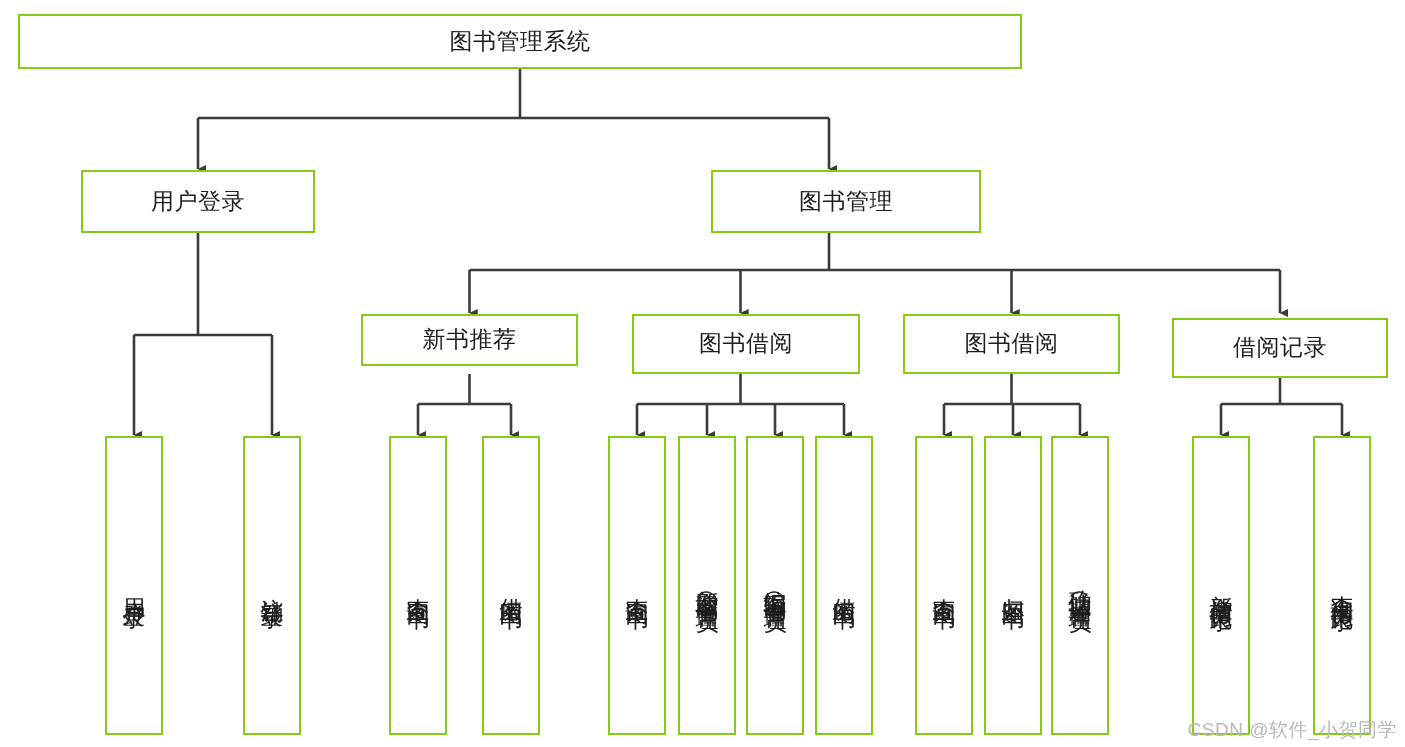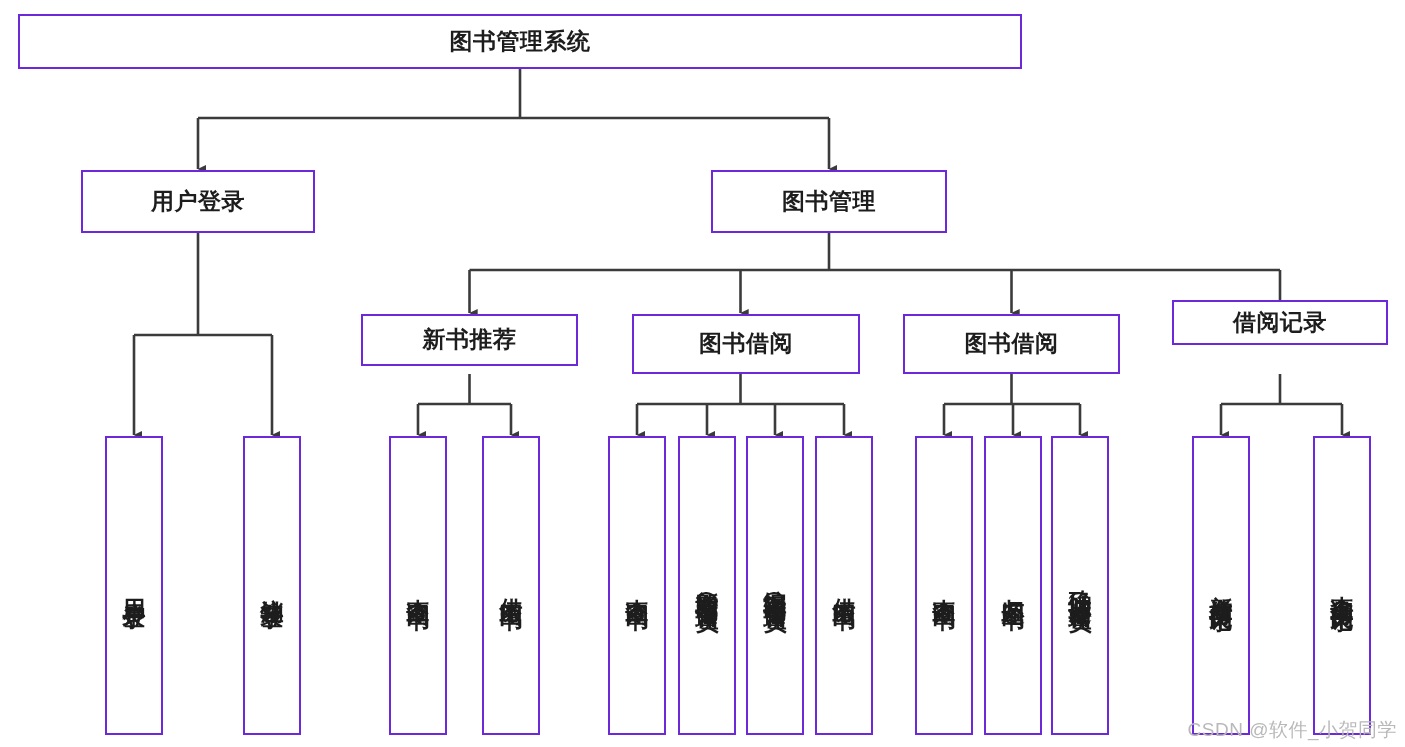--- a/index.html
+++ b/index.html
@@ -23,26 +23,25 @@
     position: absolute;
     left: 0;
     top: 0;
     width: 1405px;
     height: 747px;
   }
   .node {
     position: absolute;
     box-sizing: border-box;
     background: #ffffff;
-    border: 2px solid #6d28d9;
+    border: 2px solid #84cc16;
     display: flex;
     align-items: center;
     justify-content: center;
     overflow: hidden;
-    font-weight: bold;
   }
   .node-label {
     color: #1d1d1d;
     text-align: center;
     line-height: 1.12;
     white-space: pre;
   }
   .node.horizontal .node-label {
     font-size: 23px;
     letter-spacing: 0.5px;
@@ -116,33 +115,33 @@
       </g>
   </svg>
 
   <div id="node-layer">
       <div class="node horizontal" style="left: 18px; top: 14px; width: 1004px; height: 55px;">
         <div class="node-label">图书管理系统</div>
       </div>
       <div class="node horizontal" style="left: 81px; top: 170px; width: 234px; height: 63px;">
         <div class="node-label">用户登录</div>
       </div>
-      <div class="node horizontal" style="left: 711px; top: 170px; width: 236px; height: 63px;">
+      <div class="node horizontal" style="left: 711px; top: 170px; width: 270px; height: 63px;">
         <div class="node-label">图书管理</div>
       </div>
       <div class="node horizontal" style="left: 361px; top: 314px; width: 217px; height: 52px;">
         <div class="node-label">新书推荐</div>
       </div>
       <div class="node horizontal" style="left: 632px; top: 314px; width: 228px; height: 60px;">
         <div class="node-label">图书借阅</div>
       </div>
       <div class="node horizontal" style="left: 903px; top: 314px; width: 217px; height: 60px;">
         <div class="node-label">图书借阅</div>
       </div>
-      <div class="node horizontal" style="left: 1172px; top: 300px; width: 216px; height: 45px;">
+      <div class="node horizontal" style="left: 1172px; top: 318px; width: 216px; height: 60px;">
         <div class="node-label">借阅记录</div>
       </div>
       <div class="node vertical" style="left: 105px; top: 436px; width: 58px; height: 299px;">
         <div class="node-label">用户登录</div>
       </div>
       <div class="node vertical" style="left: 243px; top: 436px; width: 58px; height: 299px;">
         <div class="node-label">注销登录</div>
       </div>
       <div class="node vertical" style="left: 389px; top: 436px; width: 58px; height: 299px;">
         <div class="node-label">查询图书</div>

